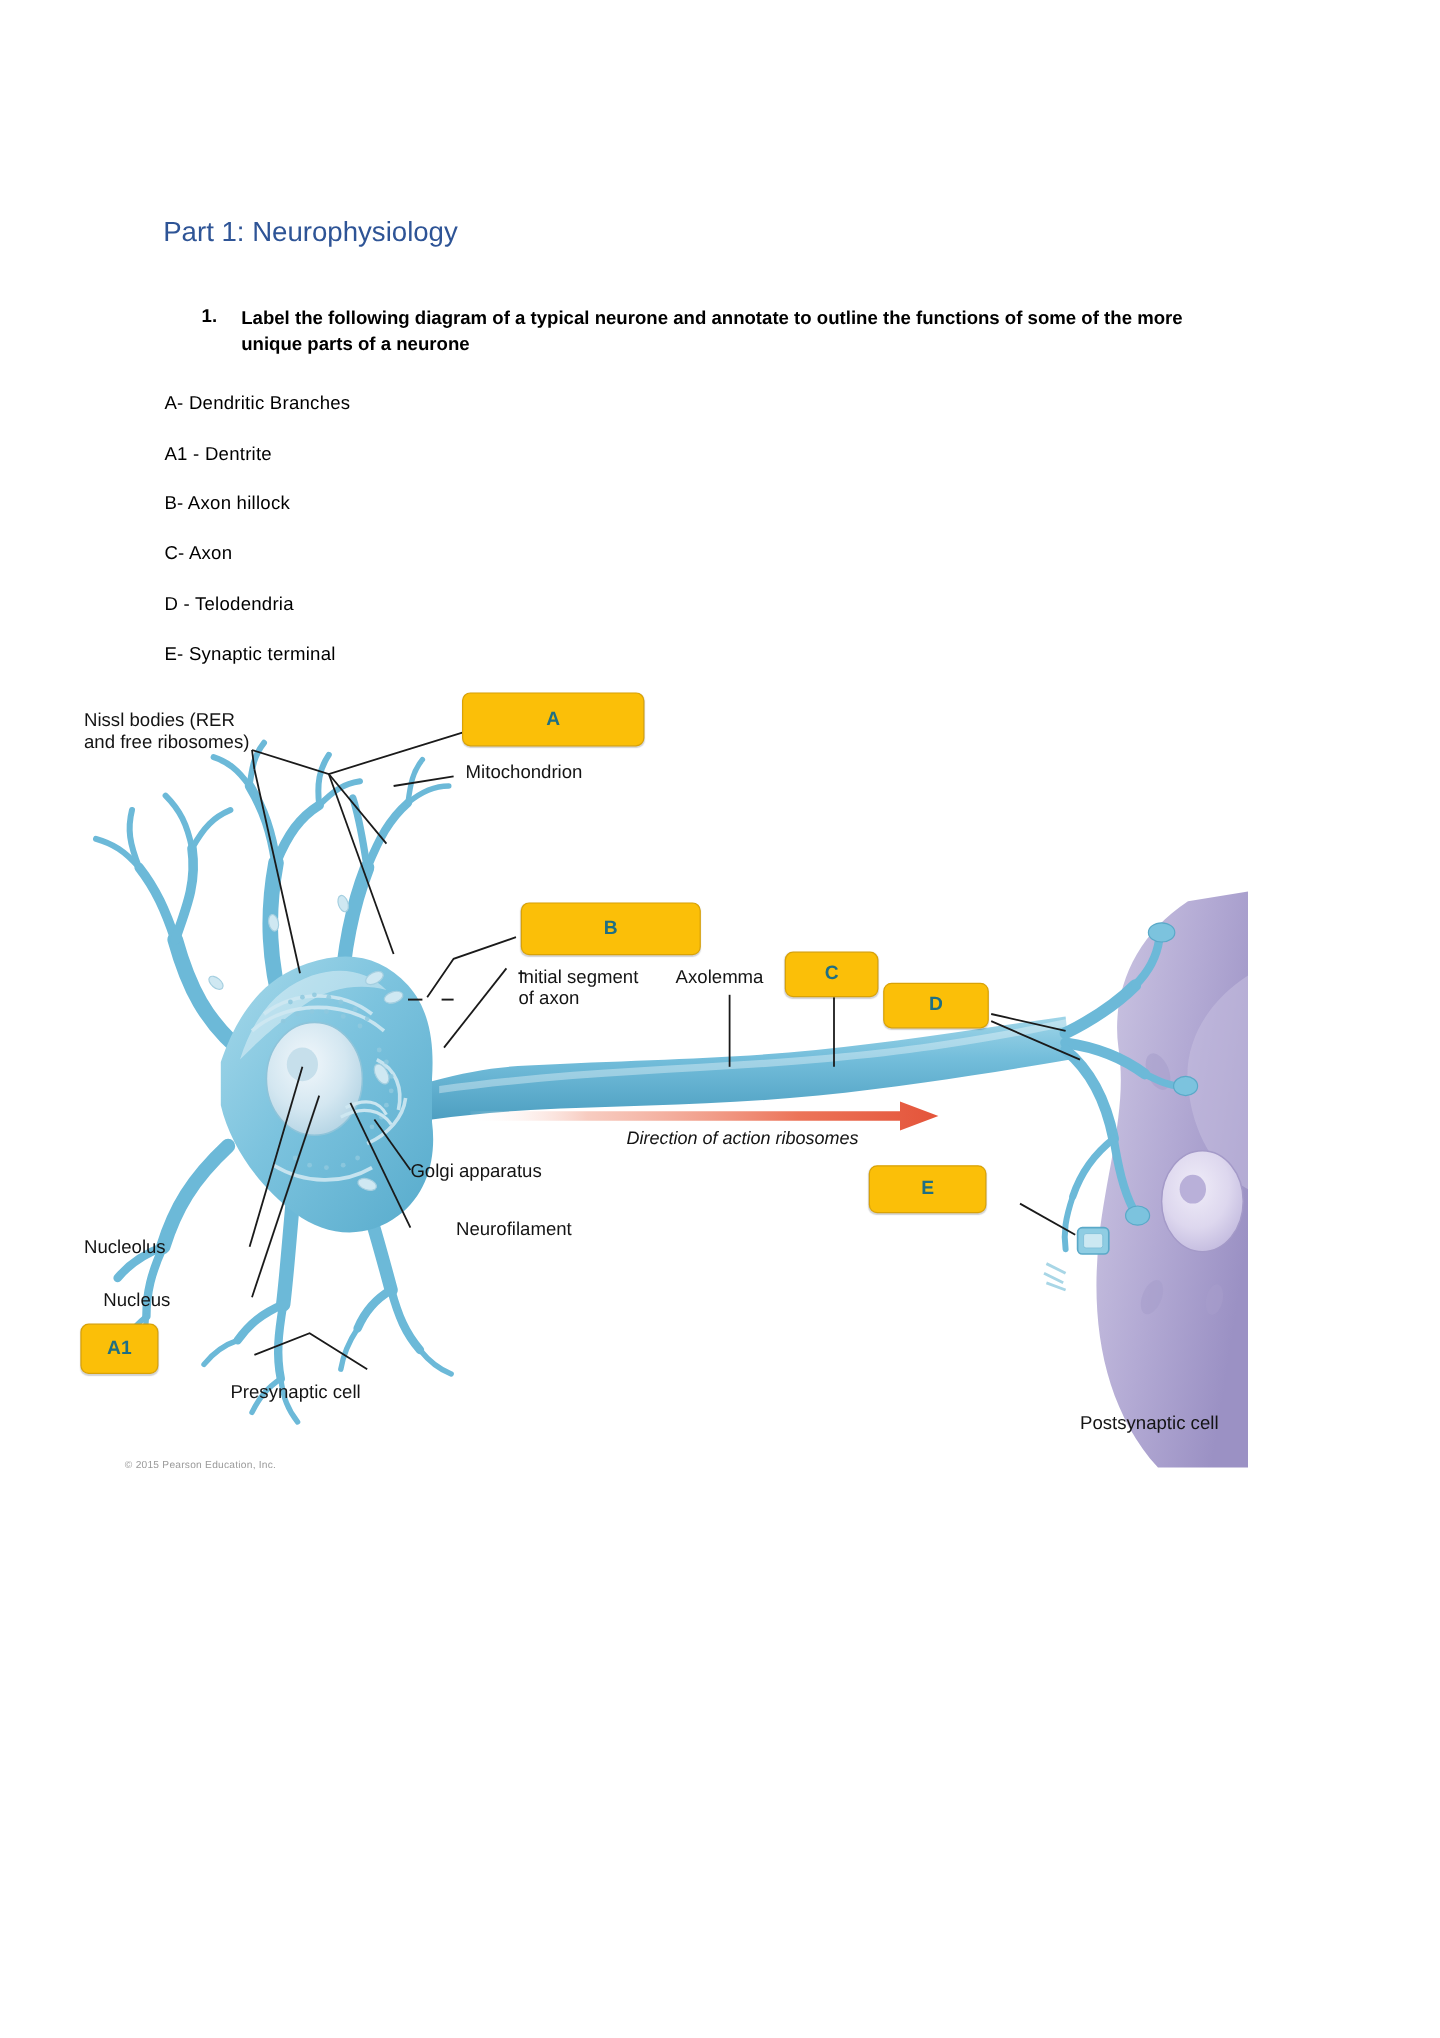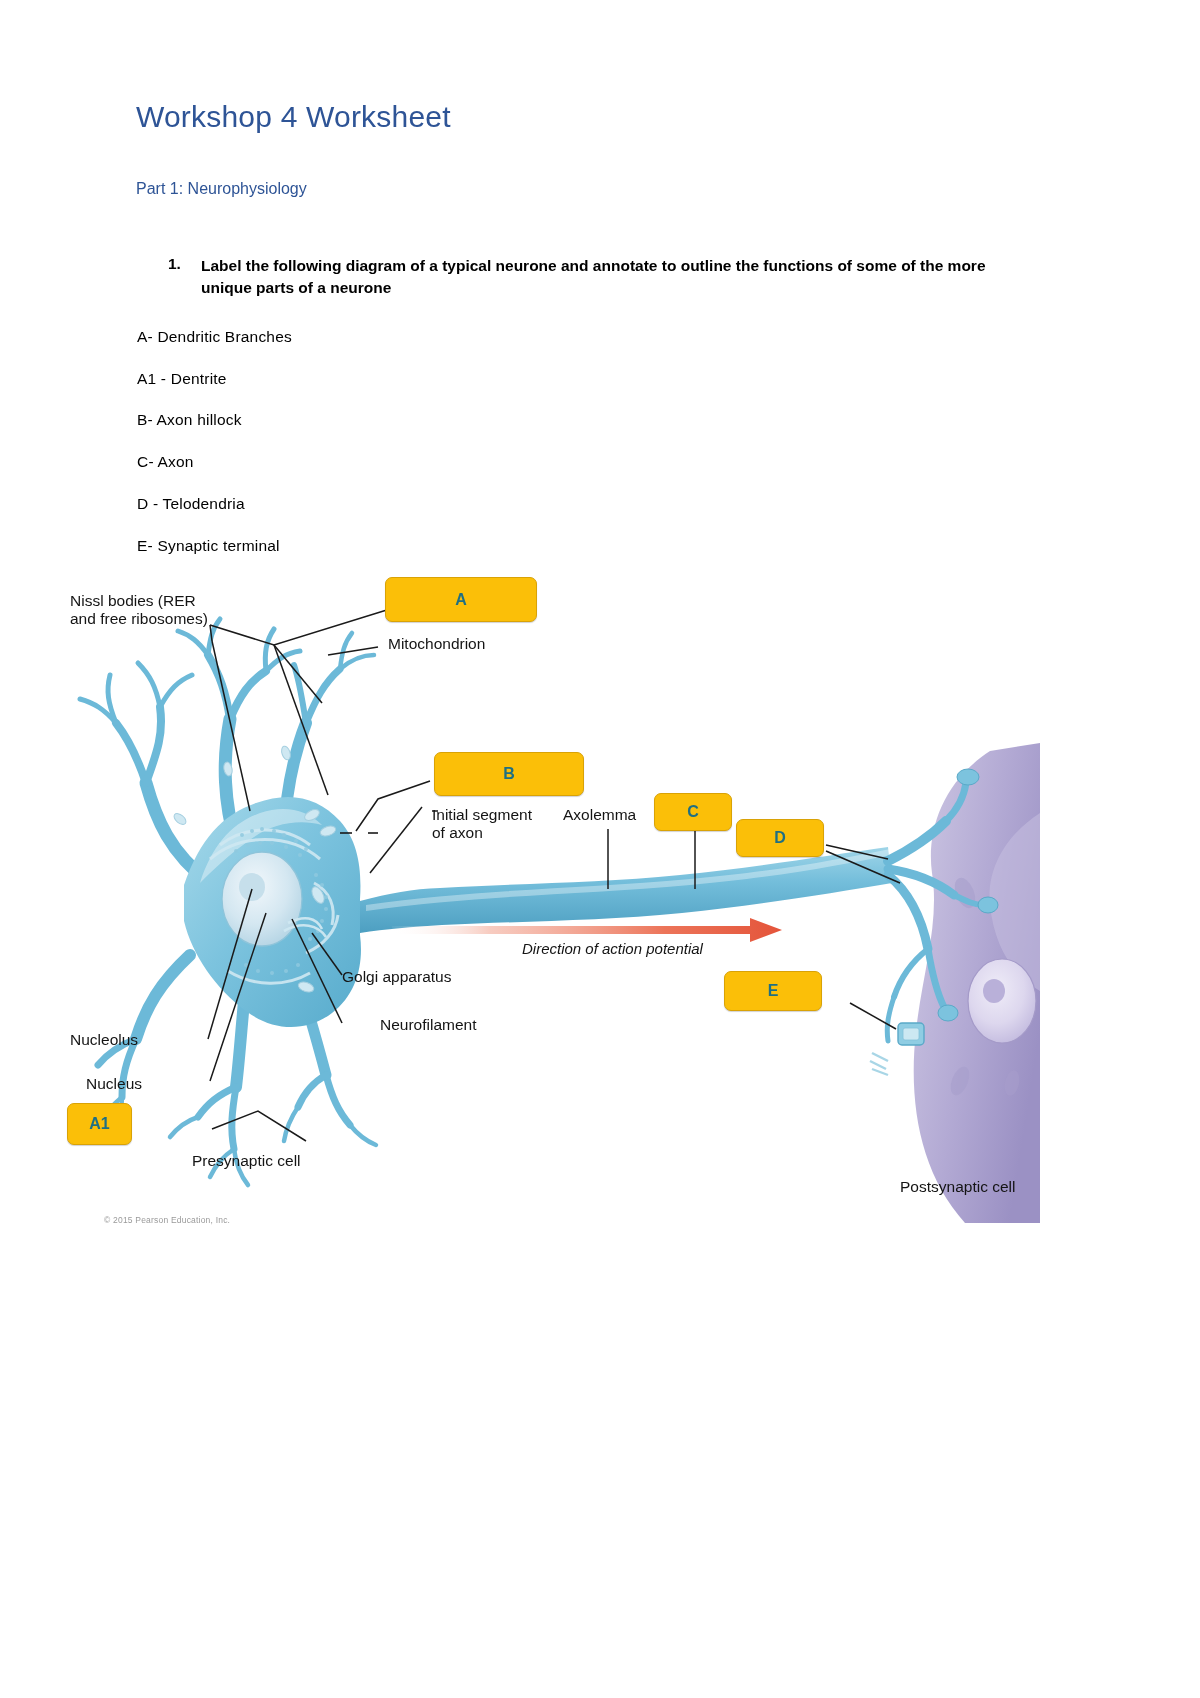--- a/index.html
+++ b/index.html
@@ -25,21 +25,21 @@
     font-size: 30px;
     color: #2e5496;
     font-weight: 400;
     letter-spacing: 0.2px;
     white-space: nowrap;
   }
   .section-title {
     position: absolute;
     left: 136px;
     top: 180px;
-    font-size: 16px;
+    font-size: 23px;
     color: #2e5496;
     font-weight: 400;
     white-space: nowrap;
   }
   .q-num {
     position: absolute;
     left: 168px;
     top: 255px;
     font-size: 15.5px;
     font-weight: bold;
@@ -108,21 +108,20 @@
     font-weight: bold;
     font-size: 16px;
     font-family: "Liberation Sans", sans-serif;
   }
 </style>
 </head>
 <body>
 
 <div class="page">
 
-  <div class="doc-title">Workshop 4 Worksheet</div>
   <div class="section-title">Part 1: Neurophysiology</div>
 
   <div class="q-num">1.</div>
   <div class="q-text">Label the following diagram of a typical neurone and annotate to outline the functions of some of the more unique parts of a neurone</div>
 
   <div class="ans" style="top:328px">A- Dendritic Branches</div>
   <div class="ans" style="top:370px">A1 - Dentrite</div>
   <div class="ans" style="top:411px">B- Axon hillock</div>
   <div class="ans" style="top:453px">C- Axon</div>
   <div class="ans" style="top:495px">D - Telodendria</div>
@@ -376,19 +375,19 @@
   <div class="diag-label" style="left:70px; top:592px;">Nissl bodies (RER
 and free ribosomes)</div>
   <div class="diag-label" style="left:388px; top:635px;">Mitochondrion</div>
   <div class="diag-label" style="left:432px; top:806px;">Initial segment
 of axon</div>
   <div class="diag-label" style="left:563px; top:806px;text-align:center;">Axolemma</div>
   <div class="diag-label" style="left:342px; top:968px;">Golgi apparatus</div>
   <div class="diag-label" style="left:342px; top:1016px;margin-left:38px;">Neurofilament</div>
   <div class="diag-label" style="left:70px; top:1031px;">Nucleolus</div>
   <div class="diag-label" style="left:86px; top:1075px;">Nucleus</div>
-  <div class="diag-label italic" style="left:522px; top:940px;">Direction of action potential</div>
+  <div class="diag-label italic" style="left:522px; top:940px;">Direction of action ribosomes</div>
   <div class="diag-label" style="left:192px; top:1152px;">Presynaptic cell</div>
   <div class="diag-label" style="left:900px; top:1178px;">Postsynaptic cell</div>
 
   <div class="fig-credit">© 2015 Pearson Education, Inc.</div>
 
 </div>
 
 </body></html>

